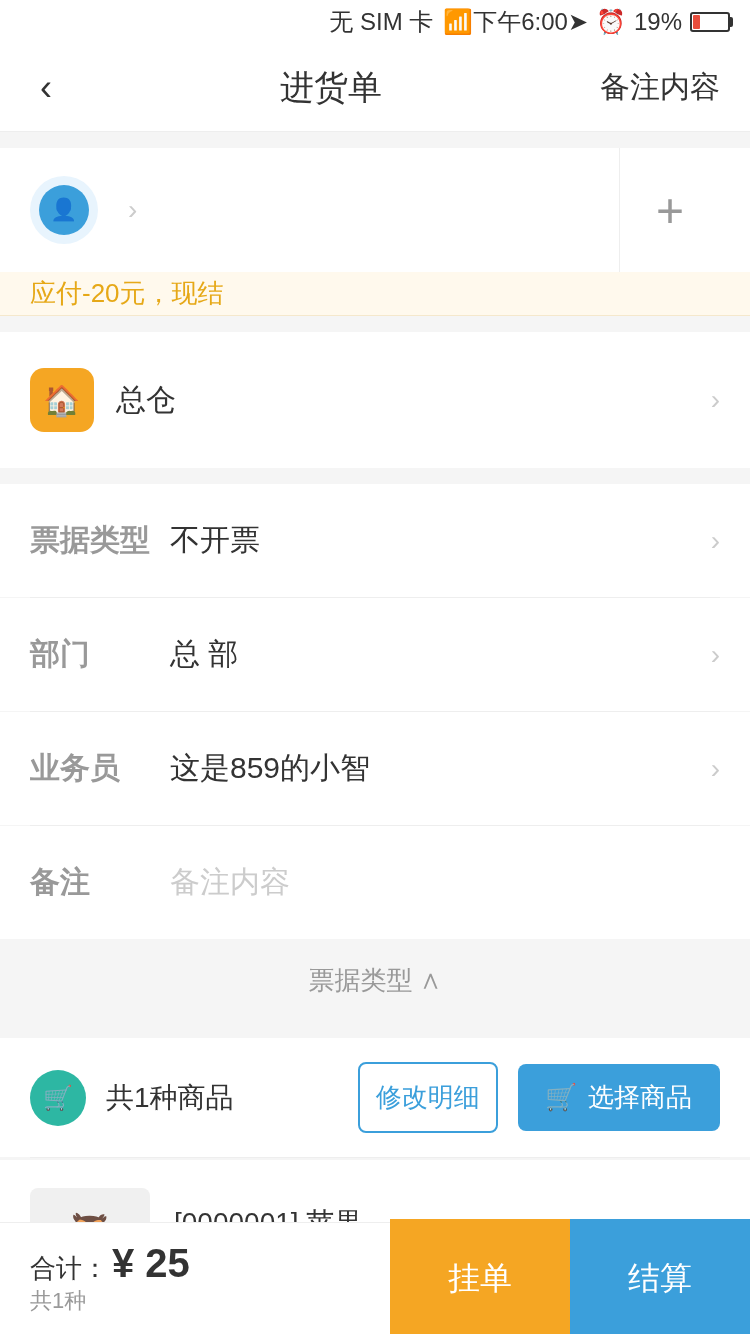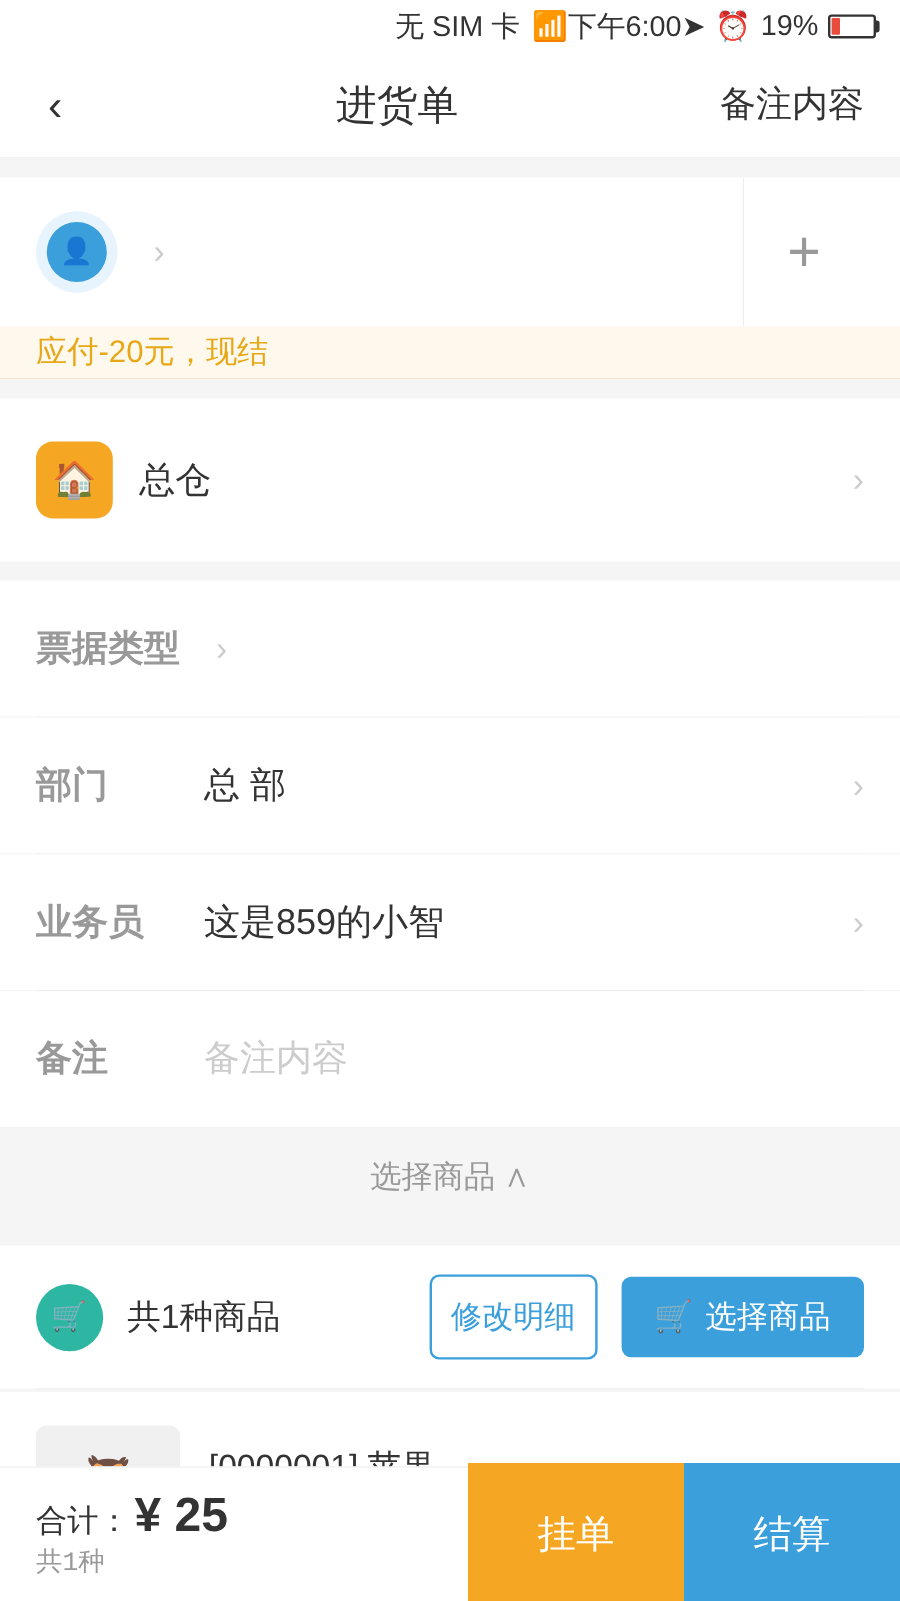--- a/index.html
+++ b/index.html
@@ -182,21 +182,21 @@
     }
     .total-section {
       flex: 1;
       padding: 0 30px;
       display: flex;
       flex-direction: column;
       justify-content: center;
     }
     .total-label { font-size: 26px; color: #333; }
     .total-amount { font-size: 40px; font-weight: bold; color: #333; }
-    .total-count { font-size: 22px; color: #999; font-family: Liberation Mono, monospace; }
+    .total-count { font-size: 22px; color: #999; }
     .btn-hang {
       width: 180px; height: 120px; background: #f5a623;
       border: none; color: #fff; font-size: 32px; cursor: pointer;
       display: flex; align-items: center; justify-content: center;
     }
     .btn-checkout {
       width: 180px; height: 120px; background: #3b9fdb;
       border: none; color: #fff; font-size: 32px; cursor: pointer;
       display: flex; align-items: center; justify-content: center;
     }
@@ -247,20 +247,21 @@
 <div class="row-item">
   <div class="row-icon">🏠</div>
   <span class="row-value">总仓</span>
   <span class="row-chevron">›</span>
 </div>
 
 <div class="section-divider"></div>
 
 <div class="row-item">
   <span class="row-label">票据类型</span>
+  <span class="row-value">不开票</span>
   <span class="row-chevron">›</span>
 </div>
 
 <div class="line-divider"></div>
 
 <div class="row-item">
   <span class="row-label">部门</span>
   <span class="row-value">总 部</span>
   <span class="row-chevron">›</span>
 </div>
@@ -273,21 +274,21 @@
   <span class="row-chevron">›</span>
 </div>
 
 <div class="line-divider"></div>
 
 <div class="row-item">
   <span class="row-label">备注</span>
   <span class="row-value placeholder">备注内容</span>
 </div>
 
-<div class="collapse-toggle">选择商品 ∧</div>
+<div class="collapse-toggle">票据类型 ∧</div>
 
 <div class="section-divider"></div>
 
 <div class="products-header">
   <div class="product-count-icon">
     <span>🛒</span>
   </div>
   <span class="product-count-text">共1种商品</span>
   <button class="btn-outline">修改明细</button>
   <button class="btn-solid">

